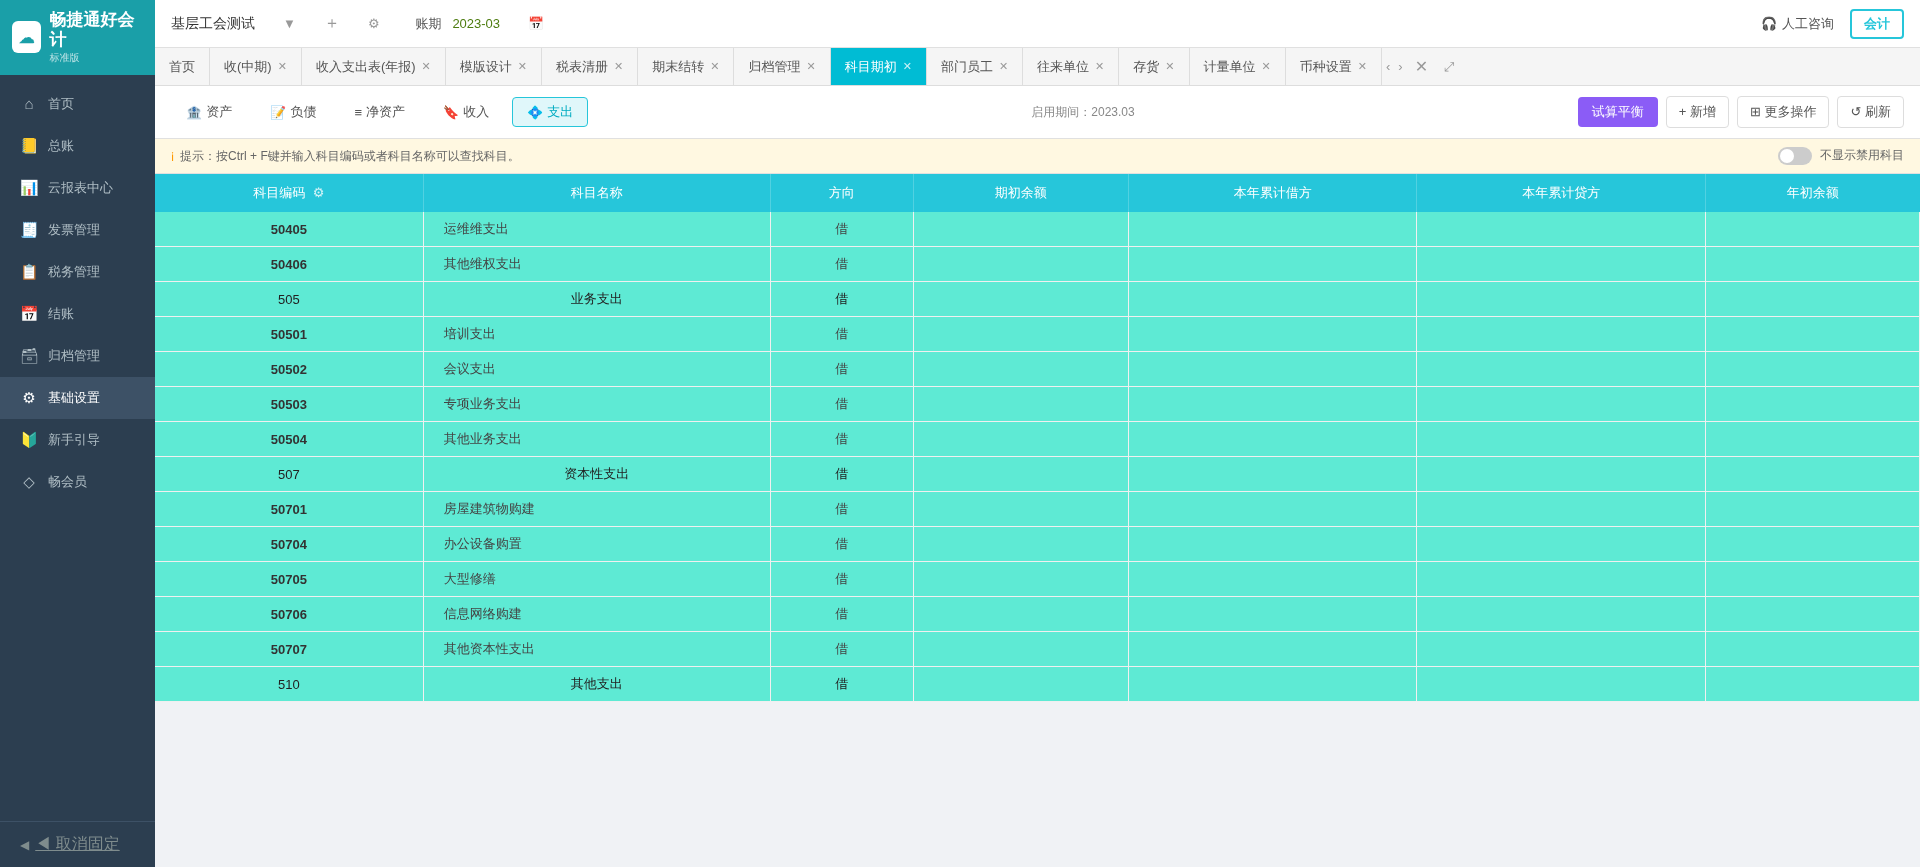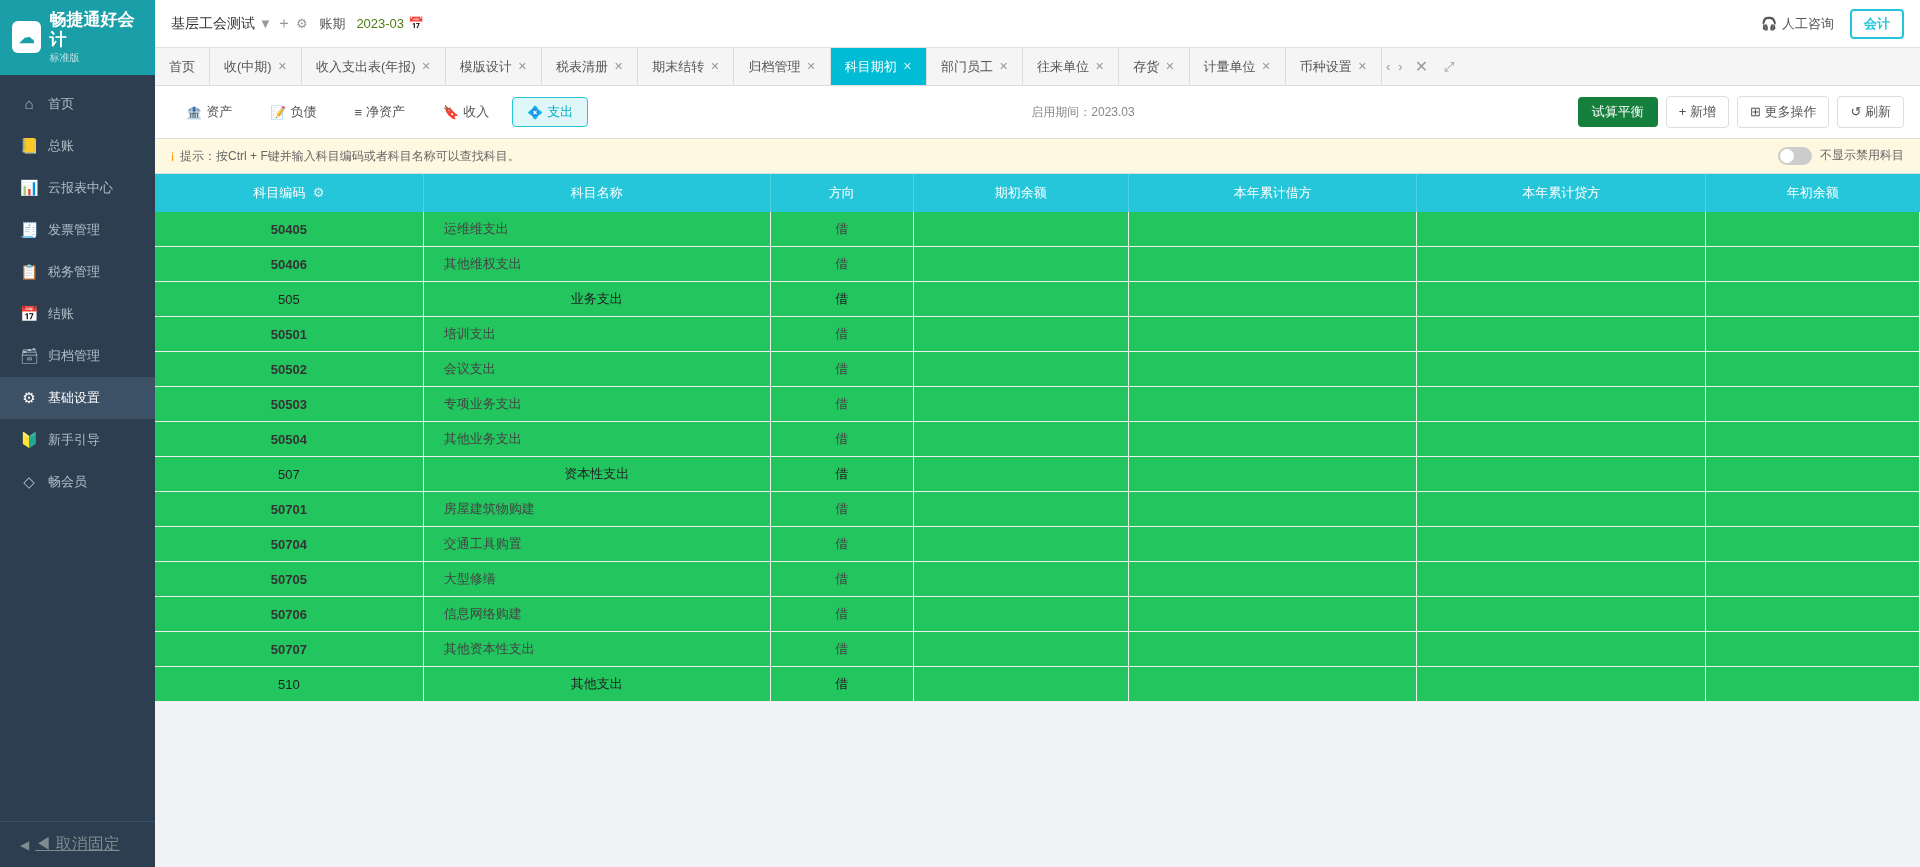--- a/index.html
+++ b/index.html
@@ -14,21 +14,21 @@
     .sidebar-nav { flex: 1; padding: 8px 0; }
     .sidebar-item { display: flex; align-items: center; gap: 10px; padding: 12px 20px; color: #b0bec5; cursor: pointer; transition: background 0.2s; font-size: 13px; }
     .sidebar-item.active { background: #3d5166; color: white; }
     .sidebar-item-icon { font-size: 15px; width: 18px; text-align: center; }
     .sidebar-footer { padding: 12px 20px; color: #7f8c8d; font-size: 12px; cursor: pointer; border-top: 1px solid #3d5166; display: flex; align-items: center; gap: 6px; }
 
     
     .main { flex: 1; display: flex; flex-direction: column; overflow: hidden; }
 
     
-    .topbar { background: white; height: 48px; display: flex; align-items: center; padding: 0 16px; border-bottom: 1px solid #e0e0e0; gap: 4px; }
+    .topbar { background: white; height: 48px; display: flex; align-items: center; padding: 0 16px; border-bottom: 1px solid #e0e0e0; gap: 28px; }
     .topbar-company { font-size: 14px; color: #333; font-weight: 500; }
     .topbar-arrow { color: #999; cursor: pointer; }
     .topbar-add { color: #999; cursor: pointer; font-size: 16px; }
     .topbar-settings { color: #999; cursor: pointer; }
     .topbar-period { font-size: 13px; color: #555; margin-left: 8px; }
     .topbar-period-val { color: #4d7c0f; font-weight: 500; }
     .topbar-calendar { color: #1a9fa8; cursor: pointer; }
     .topbar-right { margin-left: auto; display: flex; align-items: center; gap: 16px; }
     .topbar-help { display: flex; align-items: center; gap: 4px; color: #555; cursor: pointer; font-size: 13px; }
     .topbar-account-btn { border: 2px solid #26c6da; color: #26c6da; background: white; padding: 4px 12px; border-radius: 4px; cursor: pointer; font-size: 13px; font-weight: bold; }
@@ -46,36 +46,36 @@
 
     
     .content { flex: 1; overflow: hidden; display: flex; flex-direction: column; background: #f0f2f5; padding: 0; }
 
     
     .subtab-bar { background: white; padding: 10px 16px; display: flex; align-items: center; gap: 8px; border-bottom: 1px solid #e0e0e0; }
     .subtab { display: flex; align-items: center; gap: 4px; padding: 5px 14px; border-radius: 4px; cursor: pointer; font-size: 13px; color: #555; border: 1px solid transparent; }
     .subtab.active { background: #e0f7fa; border-color: #26c6da; color: #00acc1; }
     .subtab-period { font-size: 12px; color: #888; margin-left: auto; }
     .subtab-right { margin-left: auto; display: flex; align-items: center; gap: 8px; }
-    .btn-balance { background: #15803d; color: white; border: none; padding: 6px 14px; border-radius: 4px; cursor: pointer; font-size: 13px; font-weight: 500; }
+    .btn-balance { background: #8b5cf6; color: white; border: none; padding: 6px 14px; border-radius: 4px; cursor: pointer; font-size: 13px; font-weight: 500; }
     .btn-add { background: white; color: #555; border: 1px solid #ddd; padding: 6px 12px; border-radius: 4px; cursor: pointer; font-size: 13px; display: flex; align-items: center; gap: 4px; }
     .btn-more { background: white; color: #555; border: 1px solid #ddd; padding: 6px 12px; border-radius: 4px; cursor: pointer; font-size: 13px; display: flex; align-items: center; gap: 4px; }
     .btn-refresh { background: white; color: #555; border: 1px solid #ddd; padding: 6px 12px; border-radius: 4px; cursor: pointer; font-size: 13px; display: flex; align-items: center; gap: 4px; }
 
     
     .info-bar { background: #fff8e1; padding: 8px 16px; font-size: 12px; color: #888; border-bottom: 1px solid #e0e0e0; display: flex; align-items: center; gap: 6px; }
     .info-bar-icon { color: #ff9800; }
     .info-bar-text { color: #666; }
     .info-bar-right { margin-left: auto; display: flex; gap: 8px; font-size: 12px; color: #666; }
     .toggle { width: 34px; height: 18px; background: #ccc; border-radius: 9px; display: inline-block; position: relative; cursor: pointer; }
     .toggle-knob { width: 14px; height: 14px; background: white; border-radius: 50%; position: absolute; top: 2px; left: 2px; transition: left 0.2s; }
 
     
     .table-wrapper { flex: 1; overflow: auto; padding: 0 0 0 0; }
-    table { width: 100%; border-collapse: collapse; background: #22c55e; }
+    table { width: 100%; border-collapse: collapse; background: #5eead4; }
     thead tr { background: #26c6da; color: white; }
     thead th { padding: 10px 12px; text-align: center; font-size: 13px; font-weight: 500; border-right: 1px solid rgba(255,255,255,0.2); white-space: nowrap; }
     thead th:last-child { border-right: none; }
     tbody tr { border-bottom: 1px solid #f0f0f0; }
     tbody td { padding: 8px 12px; text-align: center; font-size: 13px; color: #444; border-right: 1px solid #f0f0f0; }
     tbody td:first-child { color: #333; font-weight: bold; }
     tbody td.name-col { text-align: left; padding-left: 20px; }
     tbody tr.parent-row td { font-weight: 500; color: #222; }
     tbody tr.parent-row td.name-col { padding-left: 12px; text-align: center; }
 
@@ -367,21 +367,21 @@
               <td>50701</td>
               <td class="name-col">房屋建筑物购建</td>
               <td>借</td>
               <td></td>
               <td></td>
               <td></td>
               <td></td>
             </tr>
             <tr>
               <td>50704</td>
-              <td class="name-col">交通工具购置</td>
+              <td class="name-col">办公设备购置</td>
               <td>借</td>
               <td></td>
               <td></td>
               <td></td>
               <td></td>
             </tr>
             <tr>
               <td>50705</td>
               <td class="name-col">大型修缮</td>
               <td>借</td>

